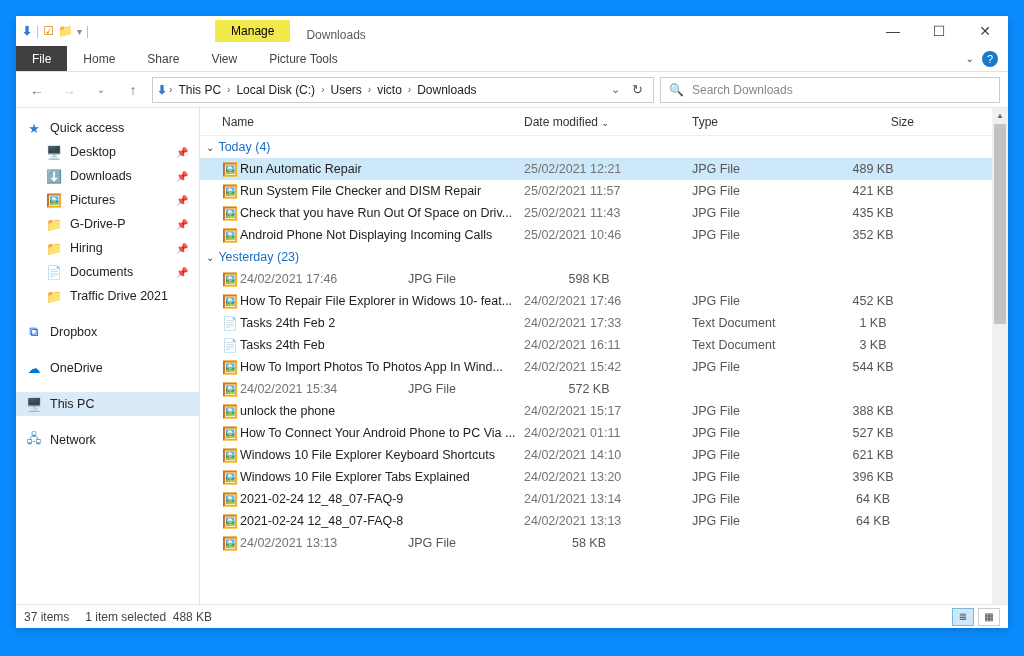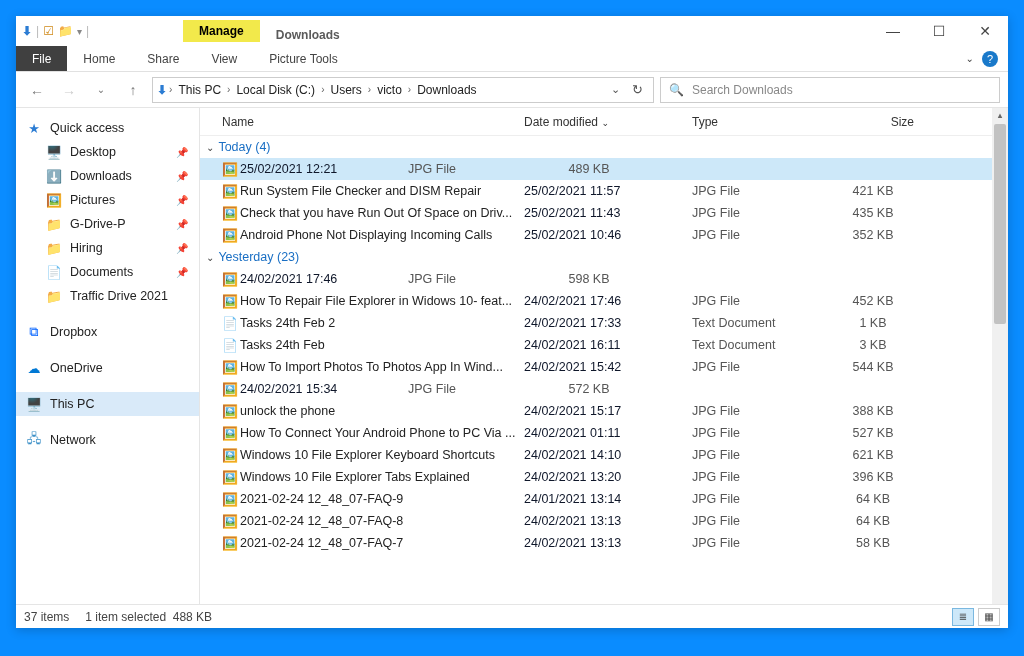--- a/index.html
+++ b/index.html
@@ -35,21 +35,21 @@
 .col-name { width: 302px; }
 .col-date { width: 168px; }
 .col-type { width: 140px; }
 .col-size { width: 90px; text-align: right; padding-right: 8px; }
 .files-scroll { flex: 1; overflow-y: auto; font-size: 12.5px; }
 .group-hdr { display: flex; align-items: center; color: #1a6fc4; padding: 4px 4px 4px 6px; gap: 4px; font-size: 12.5px; }
 .row { display: flex; align-items: center; height: 22px; padding-left: 22px; color: #222; }
 .row.selected { background: #cde8f9; }
 .row .ficon { width: 18px; font-size: 13px; }
 .row .fname { width: 284px; white-space: nowrap; overflow: hidden; text-overflow: ellipsis; }
-.row .fdate { width: 168px; color: #0f172a; }
+.row .fdate { width: 168px; color: #737373; }
 .row .ftype { width: 140px; color: #555; }
 .row .fsize { width: 90px; text-align: center; color: #555; padding-right: 8px; }
 .statusbar { height: 24px; border-top: 1px solid #e5e5e5; display: flex; align-items: center; font-size: 12px; color: #444; padding: 0 8px; gap: 16px; }
 .statusbar .views { margin-left: auto; display: flex; gap: 4px; }
 .statusbar .viewbtn { width: 22px; height: 18px; border: 1px solid #ccc; display: flex; align-items: center; justify-content: center; font-size: 10px; }
 .statusbar .viewbtn.active { background: #cde8f9; border-color: #7ab8e0; }
 .vscroll { width: 16px; background: #f0f0f0; position: relative; }
 .vscroll .thumb { position: absolute; left: 2px; width: 12px; background: #c2c2c2; border-radius: 2px; }
 .chevron { font-size: 10px; color: #444; }
 </style>
@@ -60,21 +60,21 @@
 
   <div class="titlebar">
     <div class="titlebar-left">
       <span style="color:#2b7cd3;font-weight:bold;">⬇</span>
       <span style="color:#bbb;">|</span>
       <span style="color:#d08a1a;">☑</span>
       <span style="color:#f0c24b;">📁</span>
       <span style="color:#888;font-size:10px;">▾</span>
       <span style="color:#bbb;">|</span>
     </div>
-    <div class="tabstrip" style="margin-left:88px;font-weight:bold;">
+    <div class="tabstrip" style="margin-left:120px;">
       <div class="tab-contextual">Manage</div>
       <div class="tab-context-label">Downloads</div>
     </div>
     <div class="titlebar-right">
       <div class="win-btn">—</div>
       <div class="win-btn">☐</div>
       <div class="win-btn">✕</div>
     </div>
   </div>
 
@@ -195,20 +195,21 @@
         <div class="col-type">Type</div>
         <div class="col-size">Size</div>
       </div>
       <div class="files-scroll" id="files-scroll">
           <div class="group-hdr">
             <span class="chevron">⌄</span> 
             <span>Today (4)</span>
           </div>
           <div class="row selected">
             <span class="ficon">🖼️</span>
+            <span class="fname">Run Automatic Repair</span>
             <span class="fdate">25/02/2021 12:21</span>
             <span class="ftype">JPG File</span>
             <span class="fsize">489 KB</span>
           </div>
           <div class="row">
             <span class="ficon">🖼️</span>
             <span class="fname">Run System File Checker and DISM Repair</span>
             <span class="fdate">25/02/2021 11:57</span>
             <span class="ftype">JPG File</span>
             <span class="fsize">421 KB</span>
@@ -308,21 +309,20 @@
           </div>
           <div class="row">
             <span class="ficon">🖼️</span>
             <span class="fname">2021-02-24 12_48_07-FAQ-8</span>
             <span class="fdate">24/02/2021 13:13</span>
             <span class="ftype">JPG File</span>
             <span class="fsize">64 KB</span>
           </div>
           <div class="row">
             <span class="ficon">🖼️</span>
-            <span class="fname">2021-02-24 12_48_07-FAQ-7</span>
             <span class="fdate">24/02/2021 13:13</span>
             <span class="ftype">JPG File</span>
             <span class="fsize">58 KB</span>
           </div>
         </div>
     </div>
     <div class="vscroll">
       <div style="text-align:center;font-size:9px;color:#666;padding-top:2px;">▴</div>
       <div class="thumb" style="top:16px;height:200px;"></div>
     </div>

